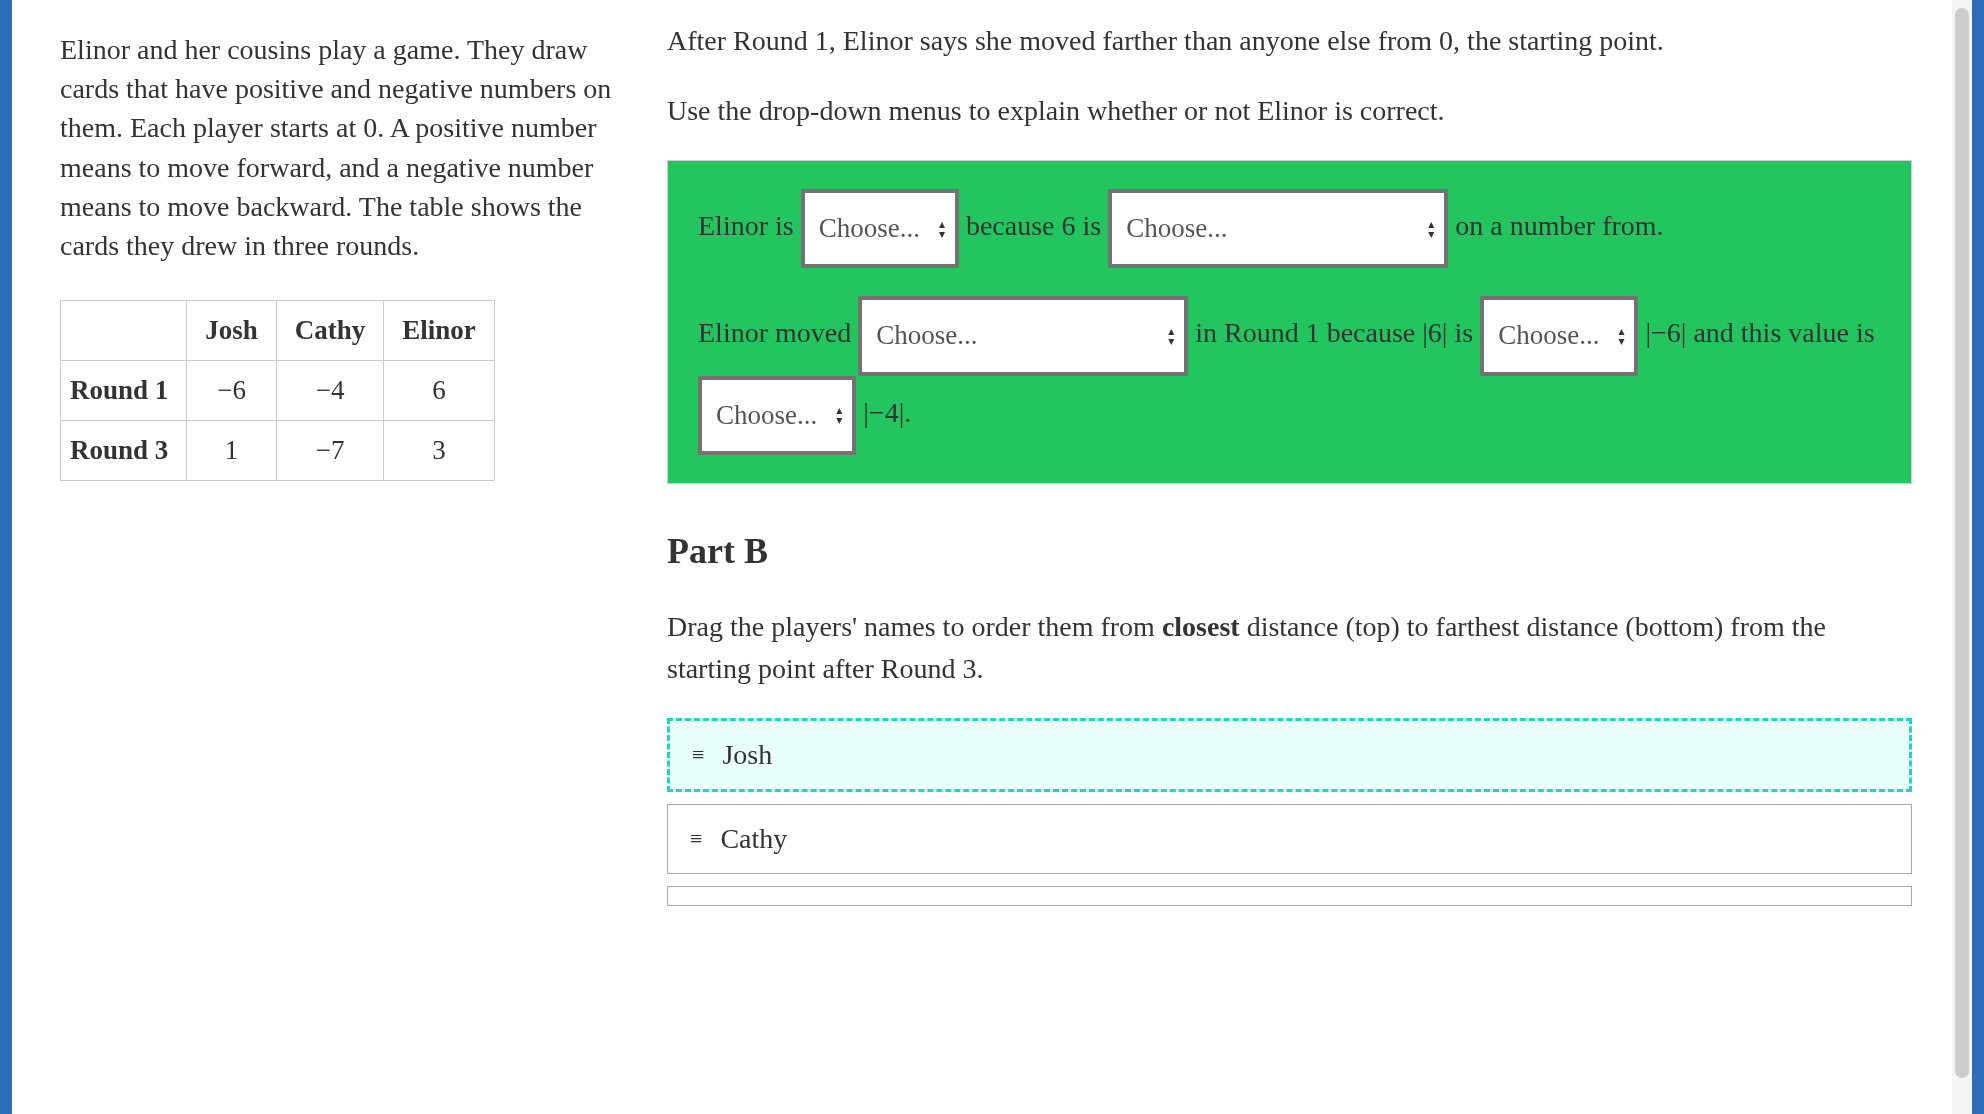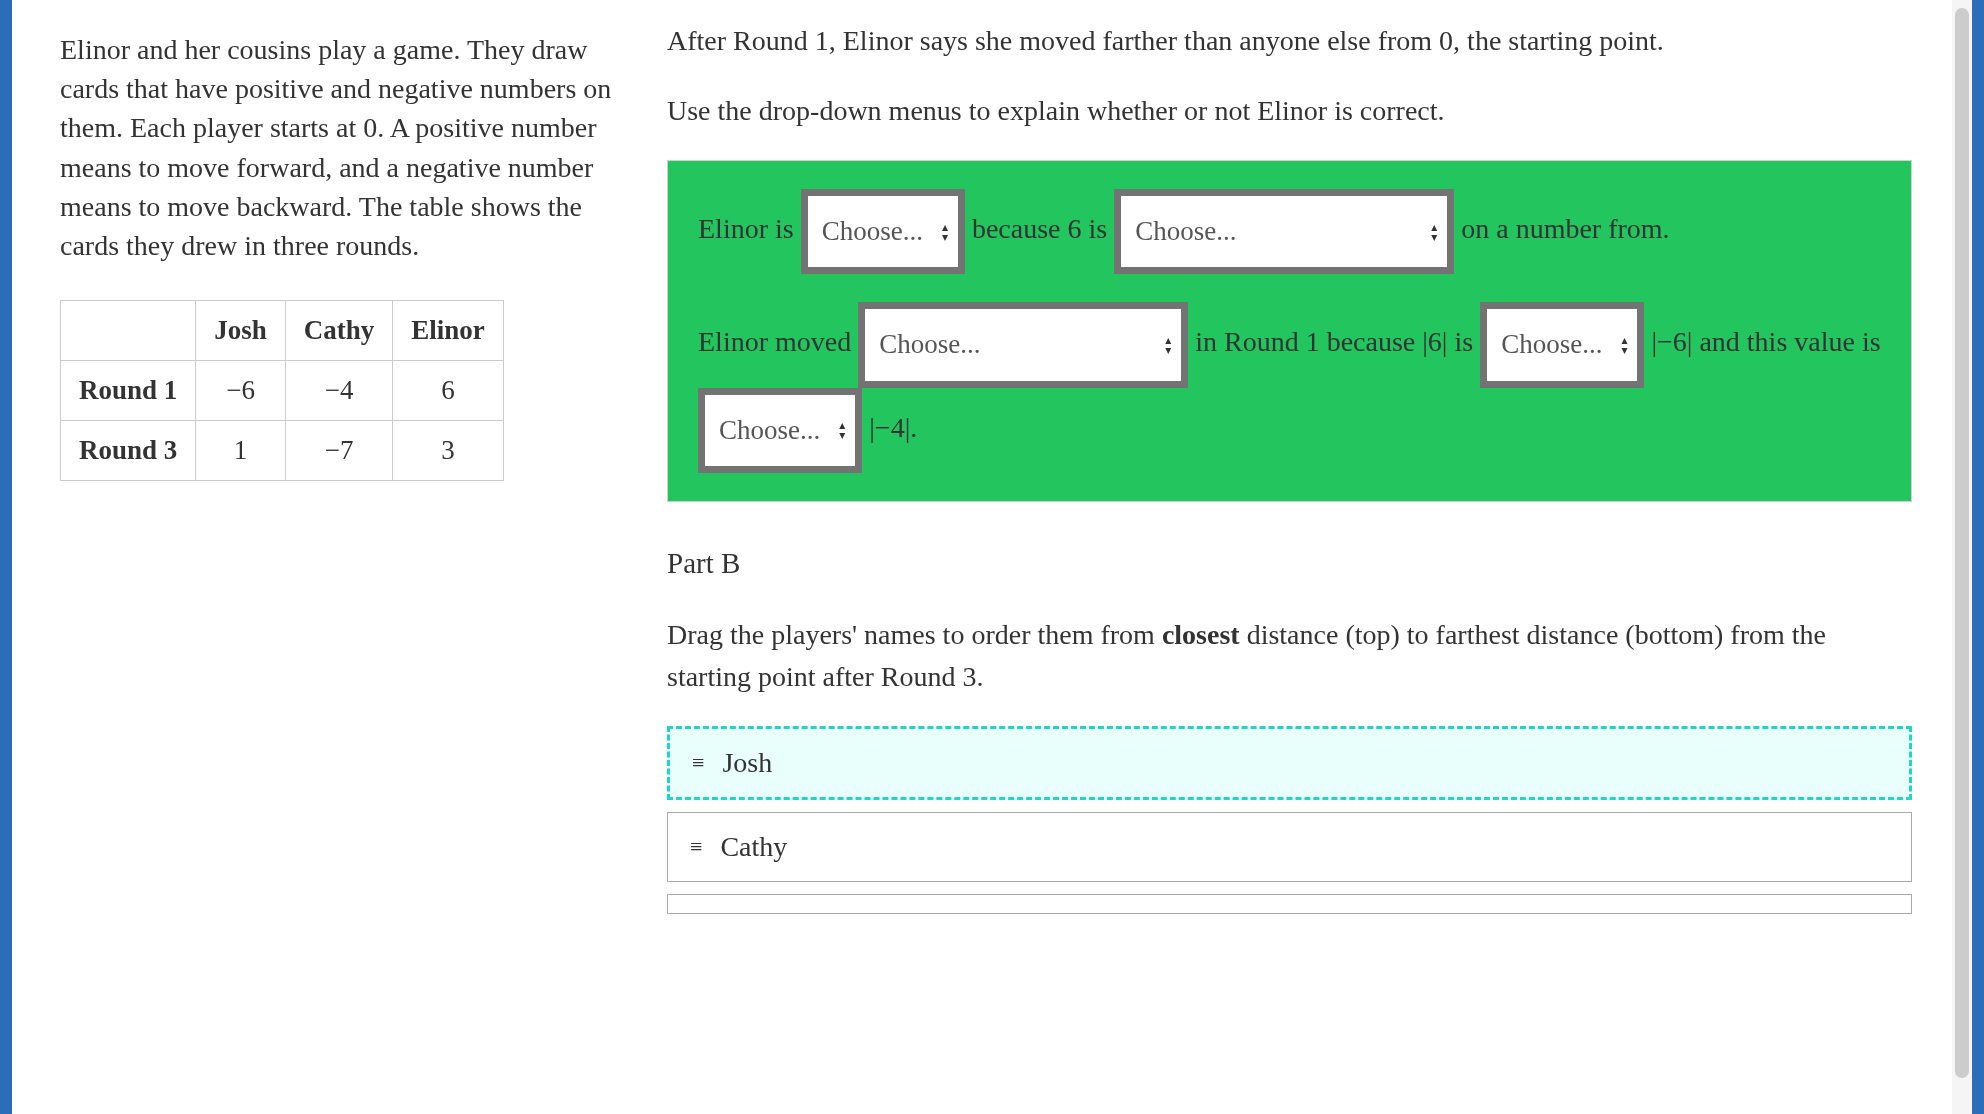--- a/index.html
+++ b/index.html
@@ -56,20 +56,21 @@
       padding: 14px 18px;
       text-align: center;
       font-size: 27px;
     }
     th {
       font-weight: bold;
     }
     td:first-child, th:first-child {
       font-weight: bold;
       text-align: right;
+      padding-left: 9px;
     }
     th:first-child {
       background: #fff;
     }
     .right-col p {
       line-height: 1.5;
       margin-bottom: 28px;
     }
     .answer-box {
       background: #22c55e;
@@ -81,43 +82,43 @@
     .answer-line {
       margin-bottom: 28px;
     }
     .answer-line:last-child {
       margin-bottom: 0;
     }
     .dropdown {
       display: inline-flex;
       align-items: center;
       background: #fff;
-      border: 7px solid #737373;
+      border: 4px solid #737373;
       padding: 6px 35px 6px 14px;
       font-size: 27px;
       position: relative;
       vertical-align: middle;
       cursor: pointer;
       color: #555;
       min-height: 44px;
     }
     .dropdown-arrows {
       position: absolute;
       right: 10px;
       display: flex;
       flex-direction: column;
       gap: 0px;
       font-size: 12px;
       line-height: 10px;
       color: #333;
     }
     .part-b-title {
-      font-weight: normal;
+      font-weight: bold;
       margin-bottom: 24px;
-      font-size: 29px;
+      font-size: 36px;
     }
     .drag-container {
       margin-top: 20px;
     }
     .drag-item {
       border: 1px solid #aaa;
       padding: 18px 22px;
       margin-bottom: 12px;
       display: flex;
       align-items: center;

